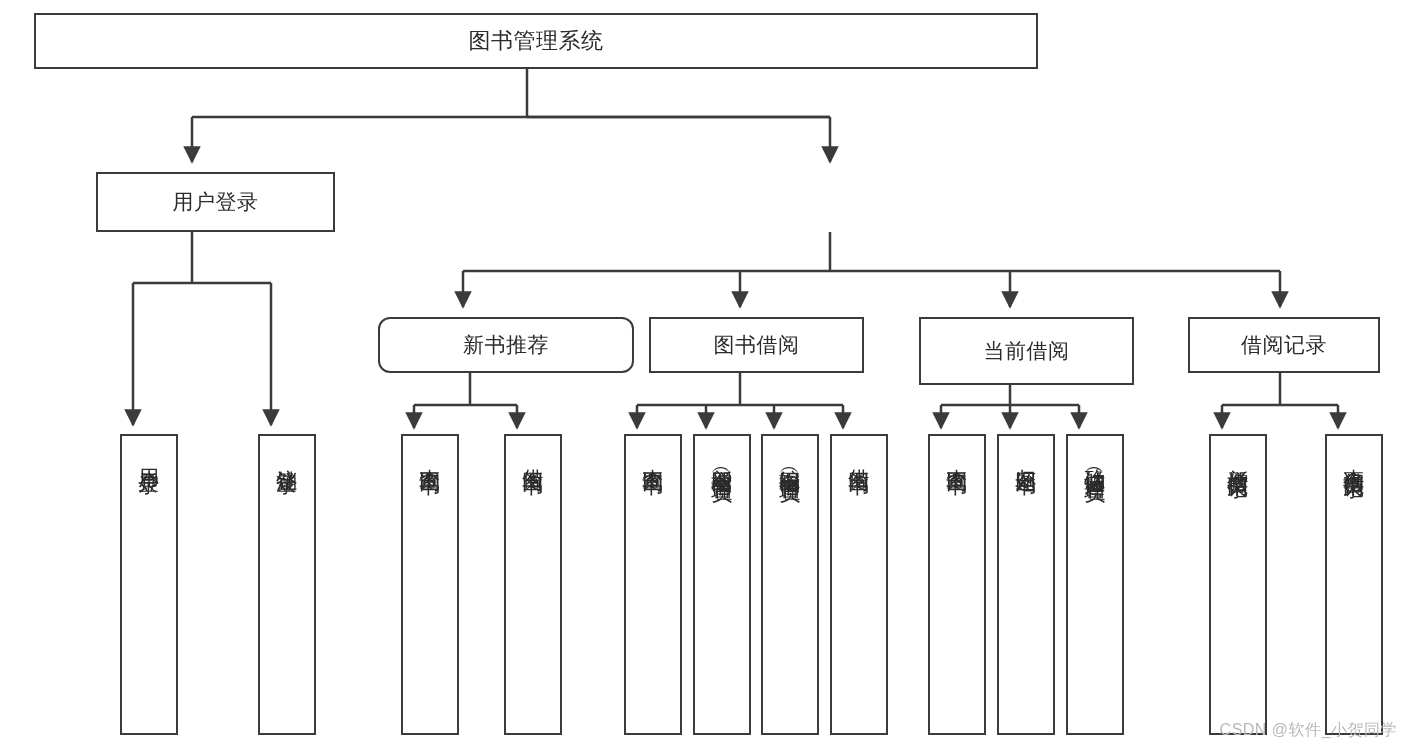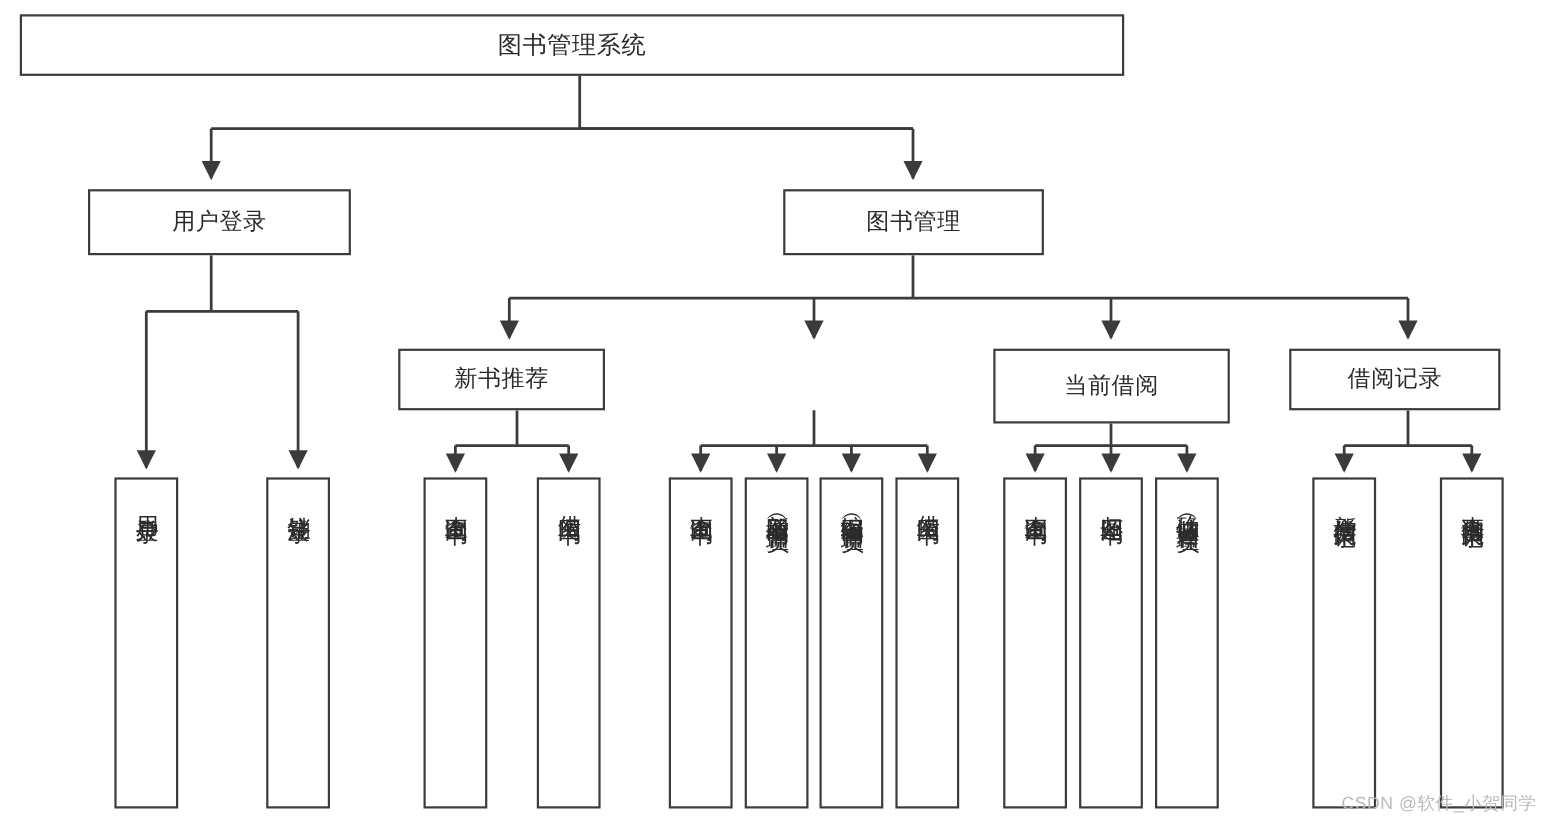--- a/index.html
+++ b/index.html
@@ -28,20 +28,21 @@
   .node {
     position: absolute;
     box-sizing: border-box;
     background: #ffffff;
     border: 2.5px solid #3b3b3b;
     display: flex;
     align-items: center;
     justify-content: center;
     color: #2b2b2b;
     z-index: 2;
+    margin-left: 16px;
   }
   .node .label {
     display: block;
     text-align: center;
     line-height: 1.15;
     letter-spacing: 0.5px;
     white-space: nowrap;
   }
   .node.horiz .label {
     font-size: 21px;
@@ -130,26 +131,26 @@
     </g>
   </svg>
 
   <div class="node root horiz" style="left:18px; top:13px; width:1004px; height:56px;">
     <span class="label">图书管理系统</span>
   </div>
 
   <div class="node horiz" style="left:80px; top:172px; width:239px; height:60px;">
     <span class="label">用户登录</span>
   </div>
-  <div class="node horiz" style="left:712px; top:172px; width:237px; height:60px;">
-    <span class="label">图书管理</span>
-  </div>
-
-  <div class="node horiz" style="left:362px; top:317px; width:188px; height:56px;">
+
+  <div class="node horiz" style="left:362px; top:317px; width:256px; height:56px;border-radius:12px;">
     <span class="label">新书推荐</span>
+  </div>
+  <div class="node horiz" style="left:633px; top:317px; width:215px; height:56px;">
+    <span class="label">图书借阅</span>
   </div>
   <div class="node horiz" style="left:903px; top:317px; width:215px; height:68px;">
     <span class="label">当前借阅</span>
   </div>
   <div class="node horiz" style="left:1172px; top:317px; width:192px; height:56px;">
     <span class="label">借阅记录</span>
   </div>
 
   <div class="node vert" style="left:104px; top:434px; width:58px; height:301px;">
     <span class="label">用户登录</span>

